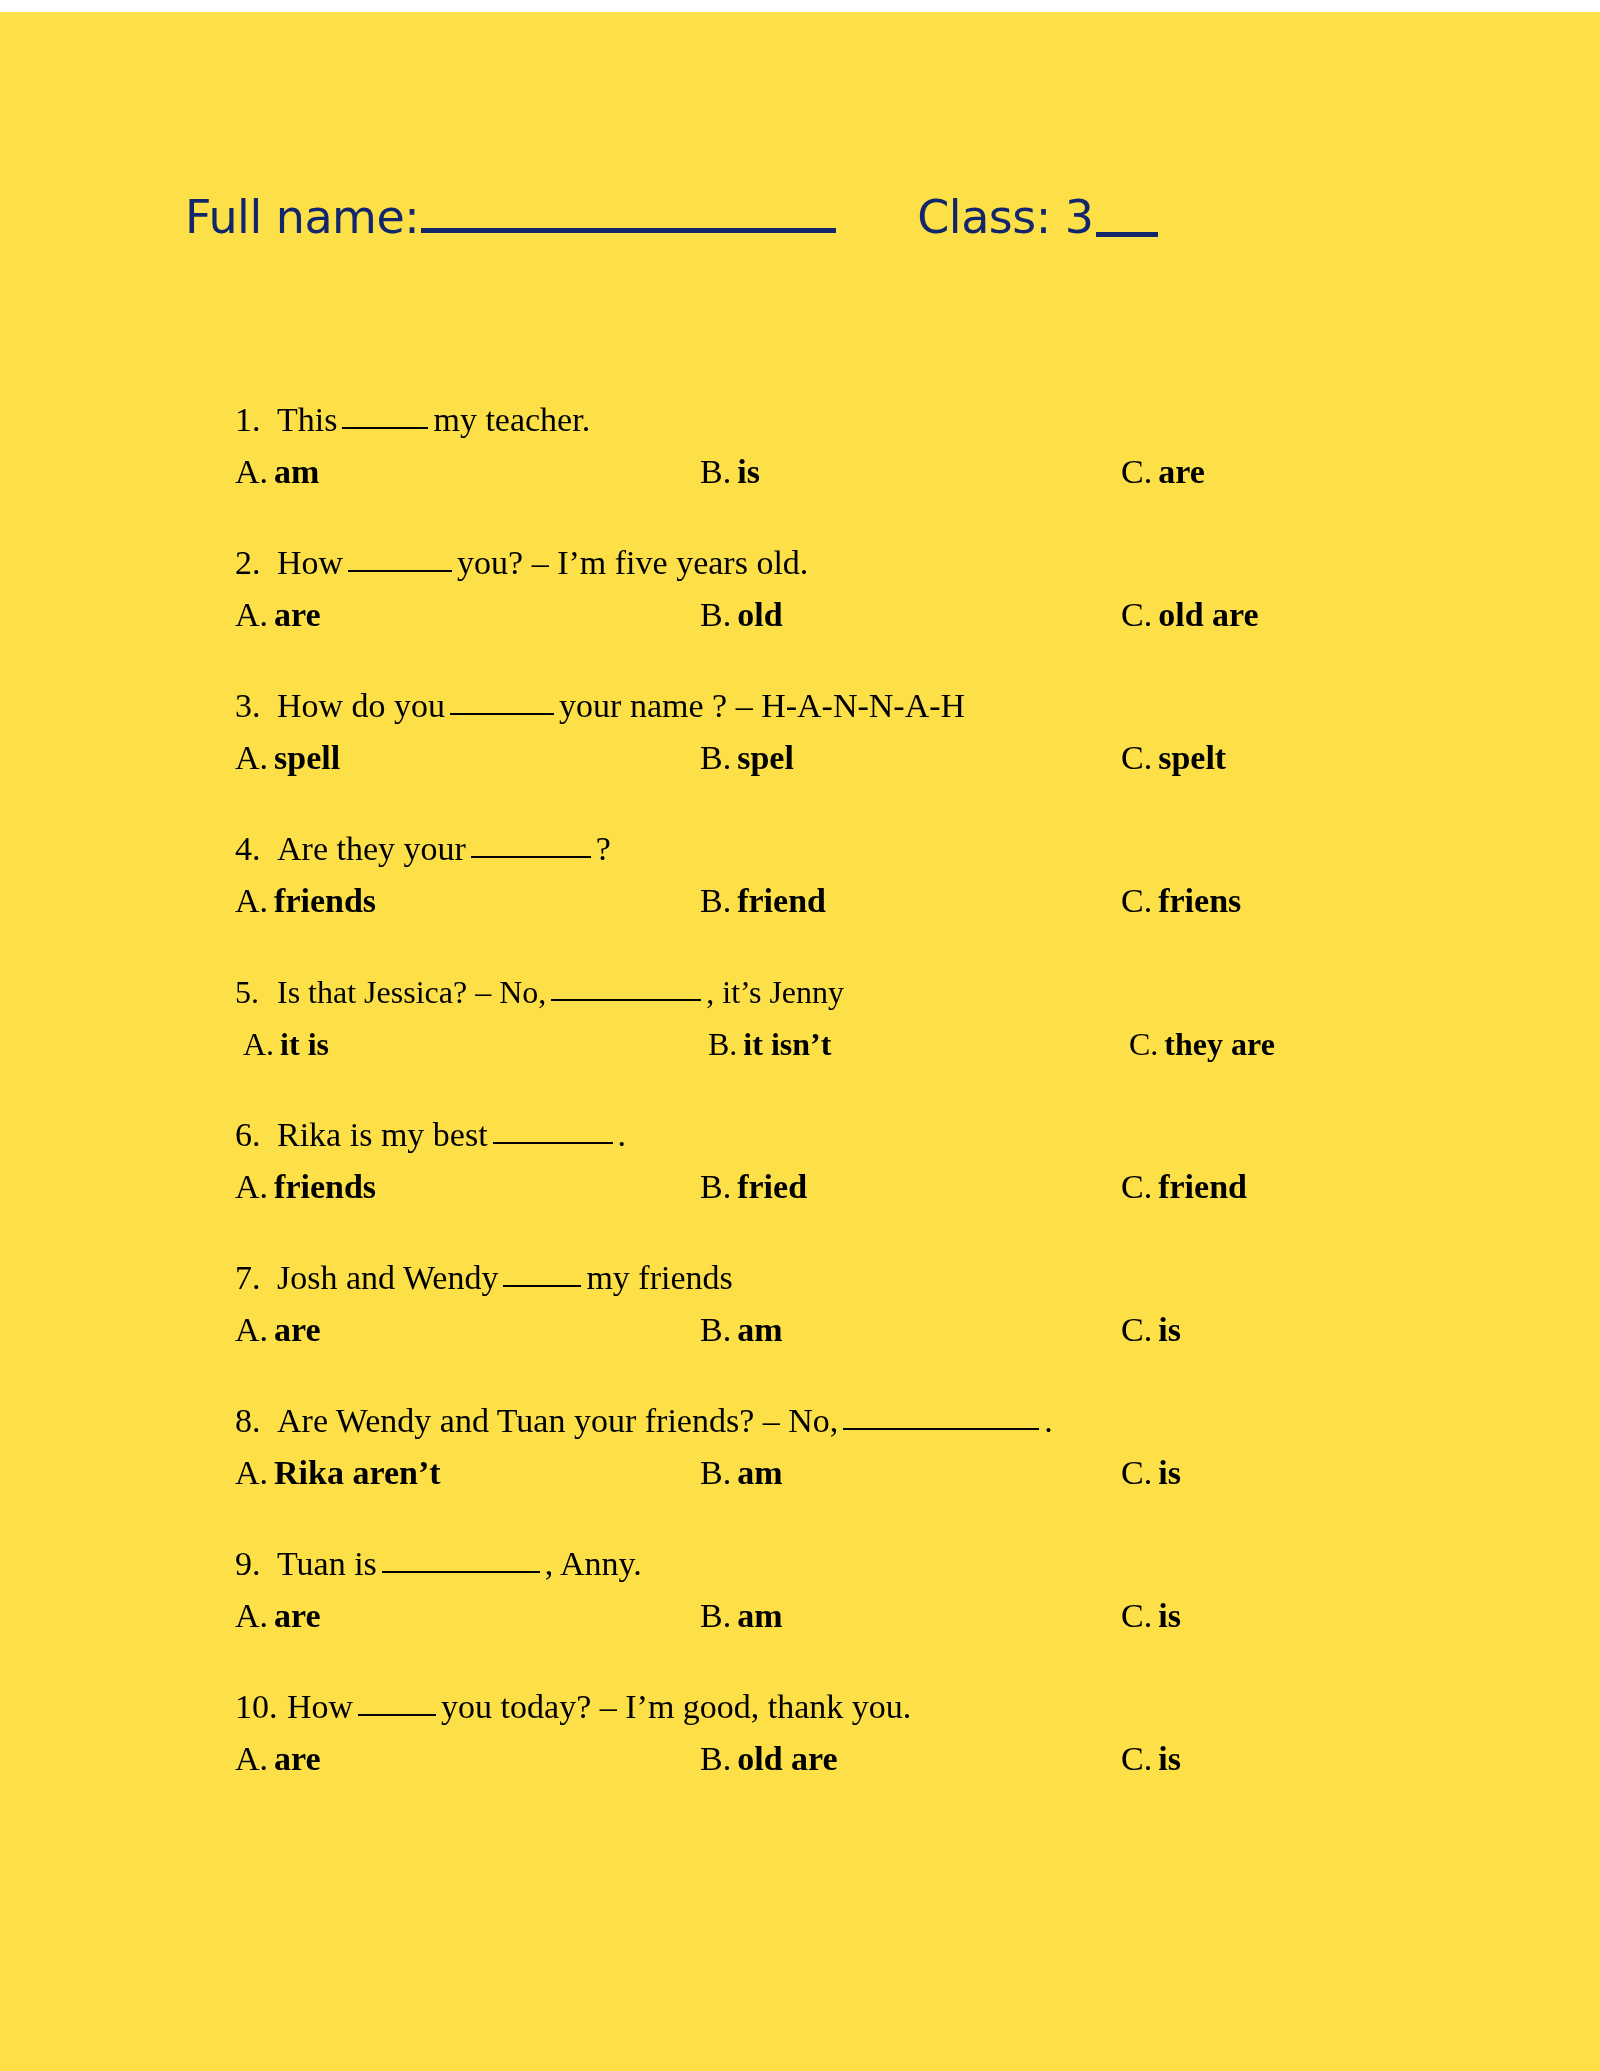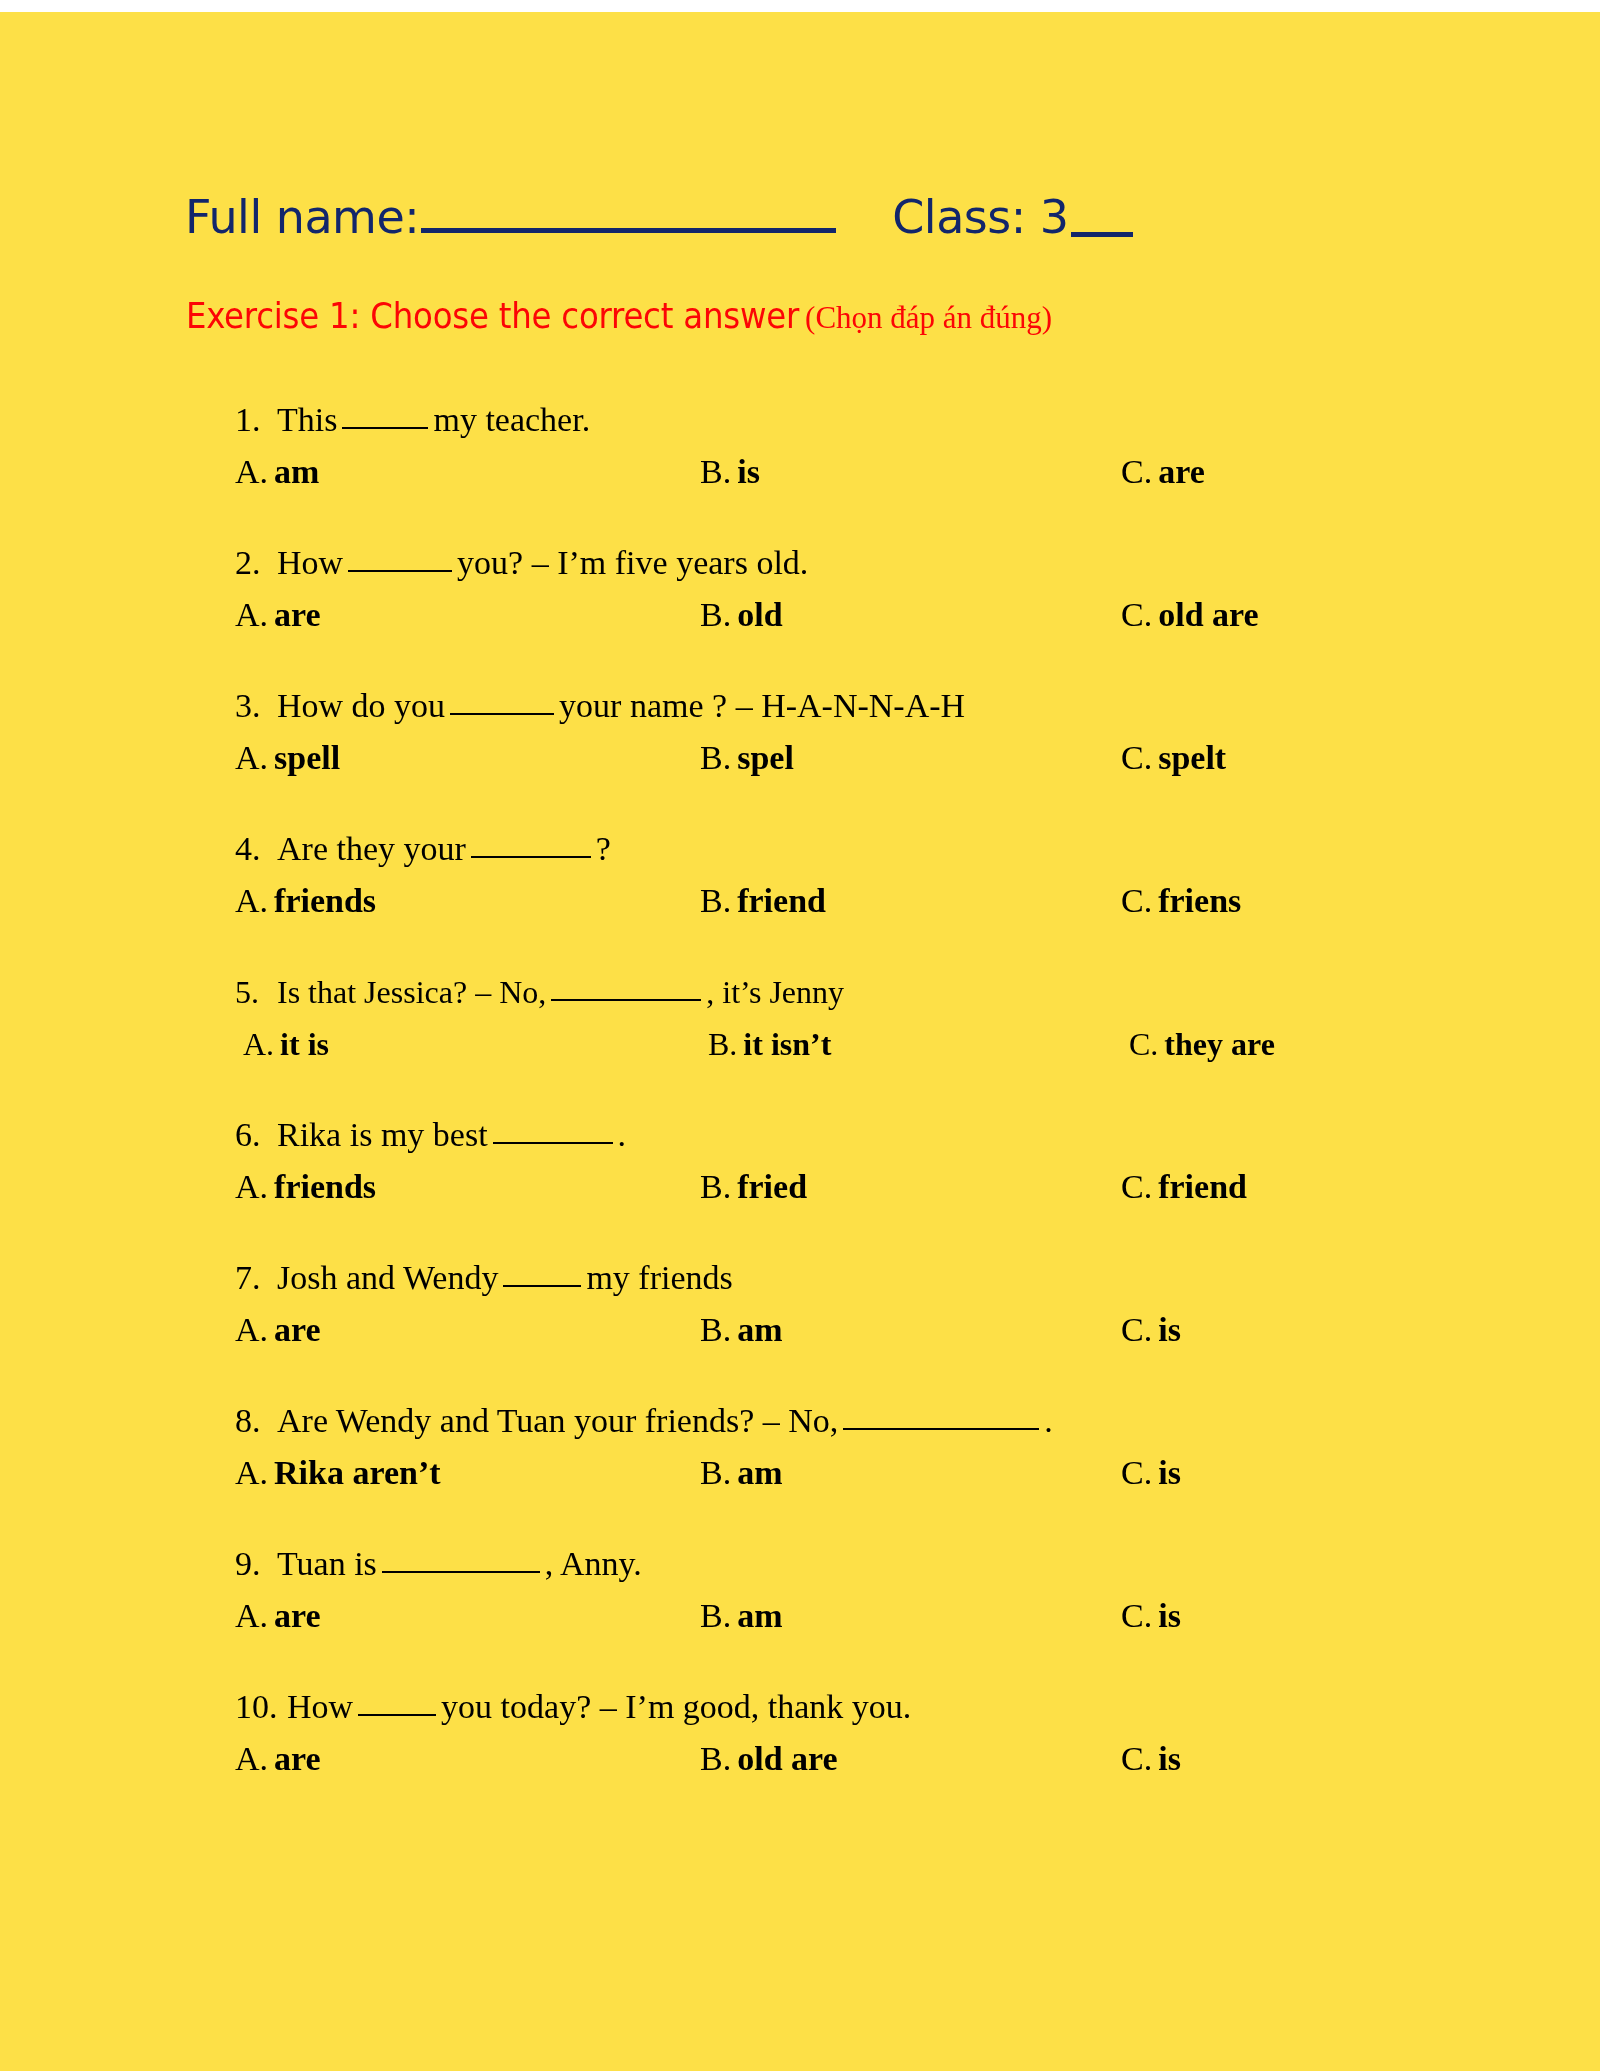--- a/index.html
+++ b/index.html
@@ -43,21 +43,21 @@
   }
   .fullname-label { display: inline-block; }
   .fullname-blank {
     display: inline-block;
     width: 415px;
     border-bottom: 5px solid #12266b;
     height: 34px;
     margin-left: 2px;
   }
   .class-block {
-    margin-left: 56px;
+    margin-left: 81px;
     display: inline-block;
   }
   .class-blank {
     display: inline-block;
     width: 62px;
     border-bottom: 5px solid #12266b;
     height: 30px;
     margin-left: 2px;
     vertical-align: -4px;
   }
@@ -139,23 +139,20 @@
 <div class="page">
 
   <div class="header-row">
     <span class="fullname-label">Full name:</span>
     <span class="fullname-blank"></span>
     <span class="class-block">
       <span>Class: 3</span><span class="class-blank"></span>
     </span>
   </div>
 
-  <div class="exercise-heading">
-    <span class="ex-main">Exercise 1: Choose the correct answer</span><span class="ex-sub">(Chọn đáp án đúng)</span>
-  </div>
 
   <div id="questions-root">
       <div class="question-line" style="top: 368px;"><span class="qnum">1.</span><span class="qtext">This</span><span class="blank" style="width: 86px;"></span><span class="qtext">my teacher.</span></div>
       <div class="options-row" style="top: 438px;">
         <span class="opt opt-a"><span class="opt-letter pad">A.</span><span class="opt-text">am</span></span>
         <span class="opt opt-b"><span class="opt-letter pad">B.</span><span class="opt-text">is</span></span>
         <span class="opt opt-c"><span class="opt-letter pad">C.</span><span class="opt-text">are</span></span>
       </div>
       <div class="question-line" style="top: 511px;"><span class="qnum">2.</span><span class="qtext">How</span><span class="blank" style="width: 104px;"></span><span class="qtext">you? – I’m five years old.</span></div>
       <div class="options-row" style="top: 581px;">

